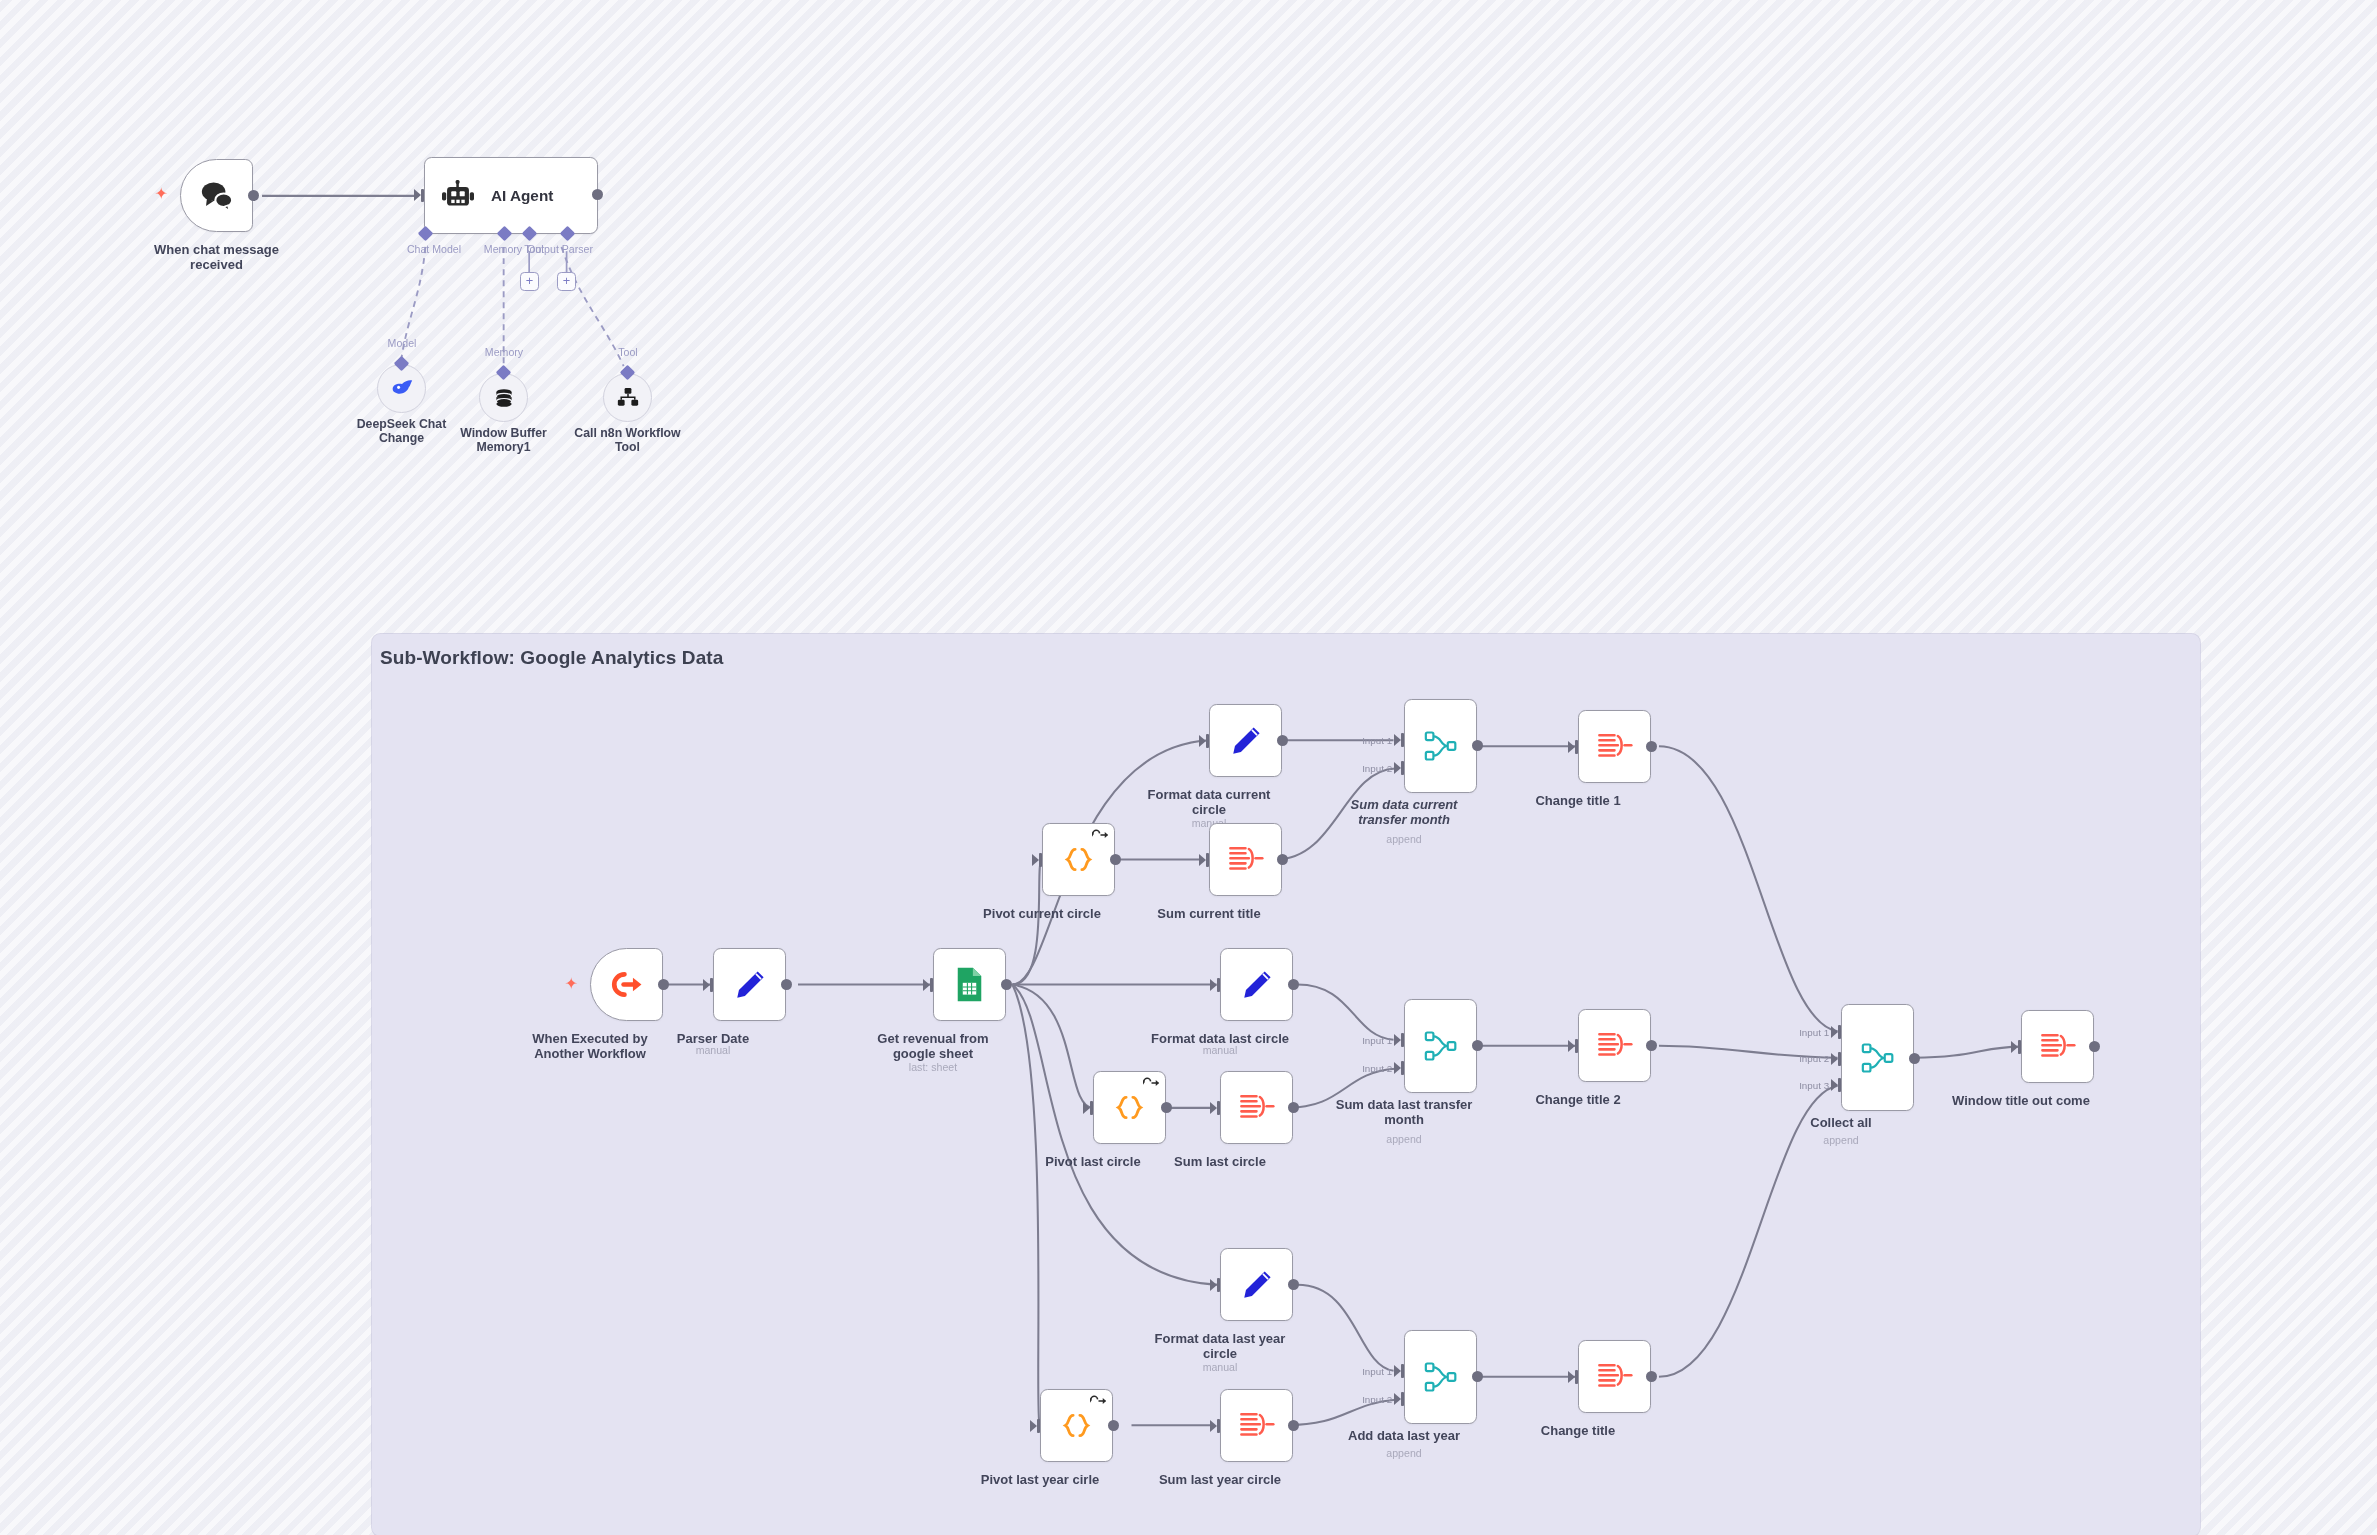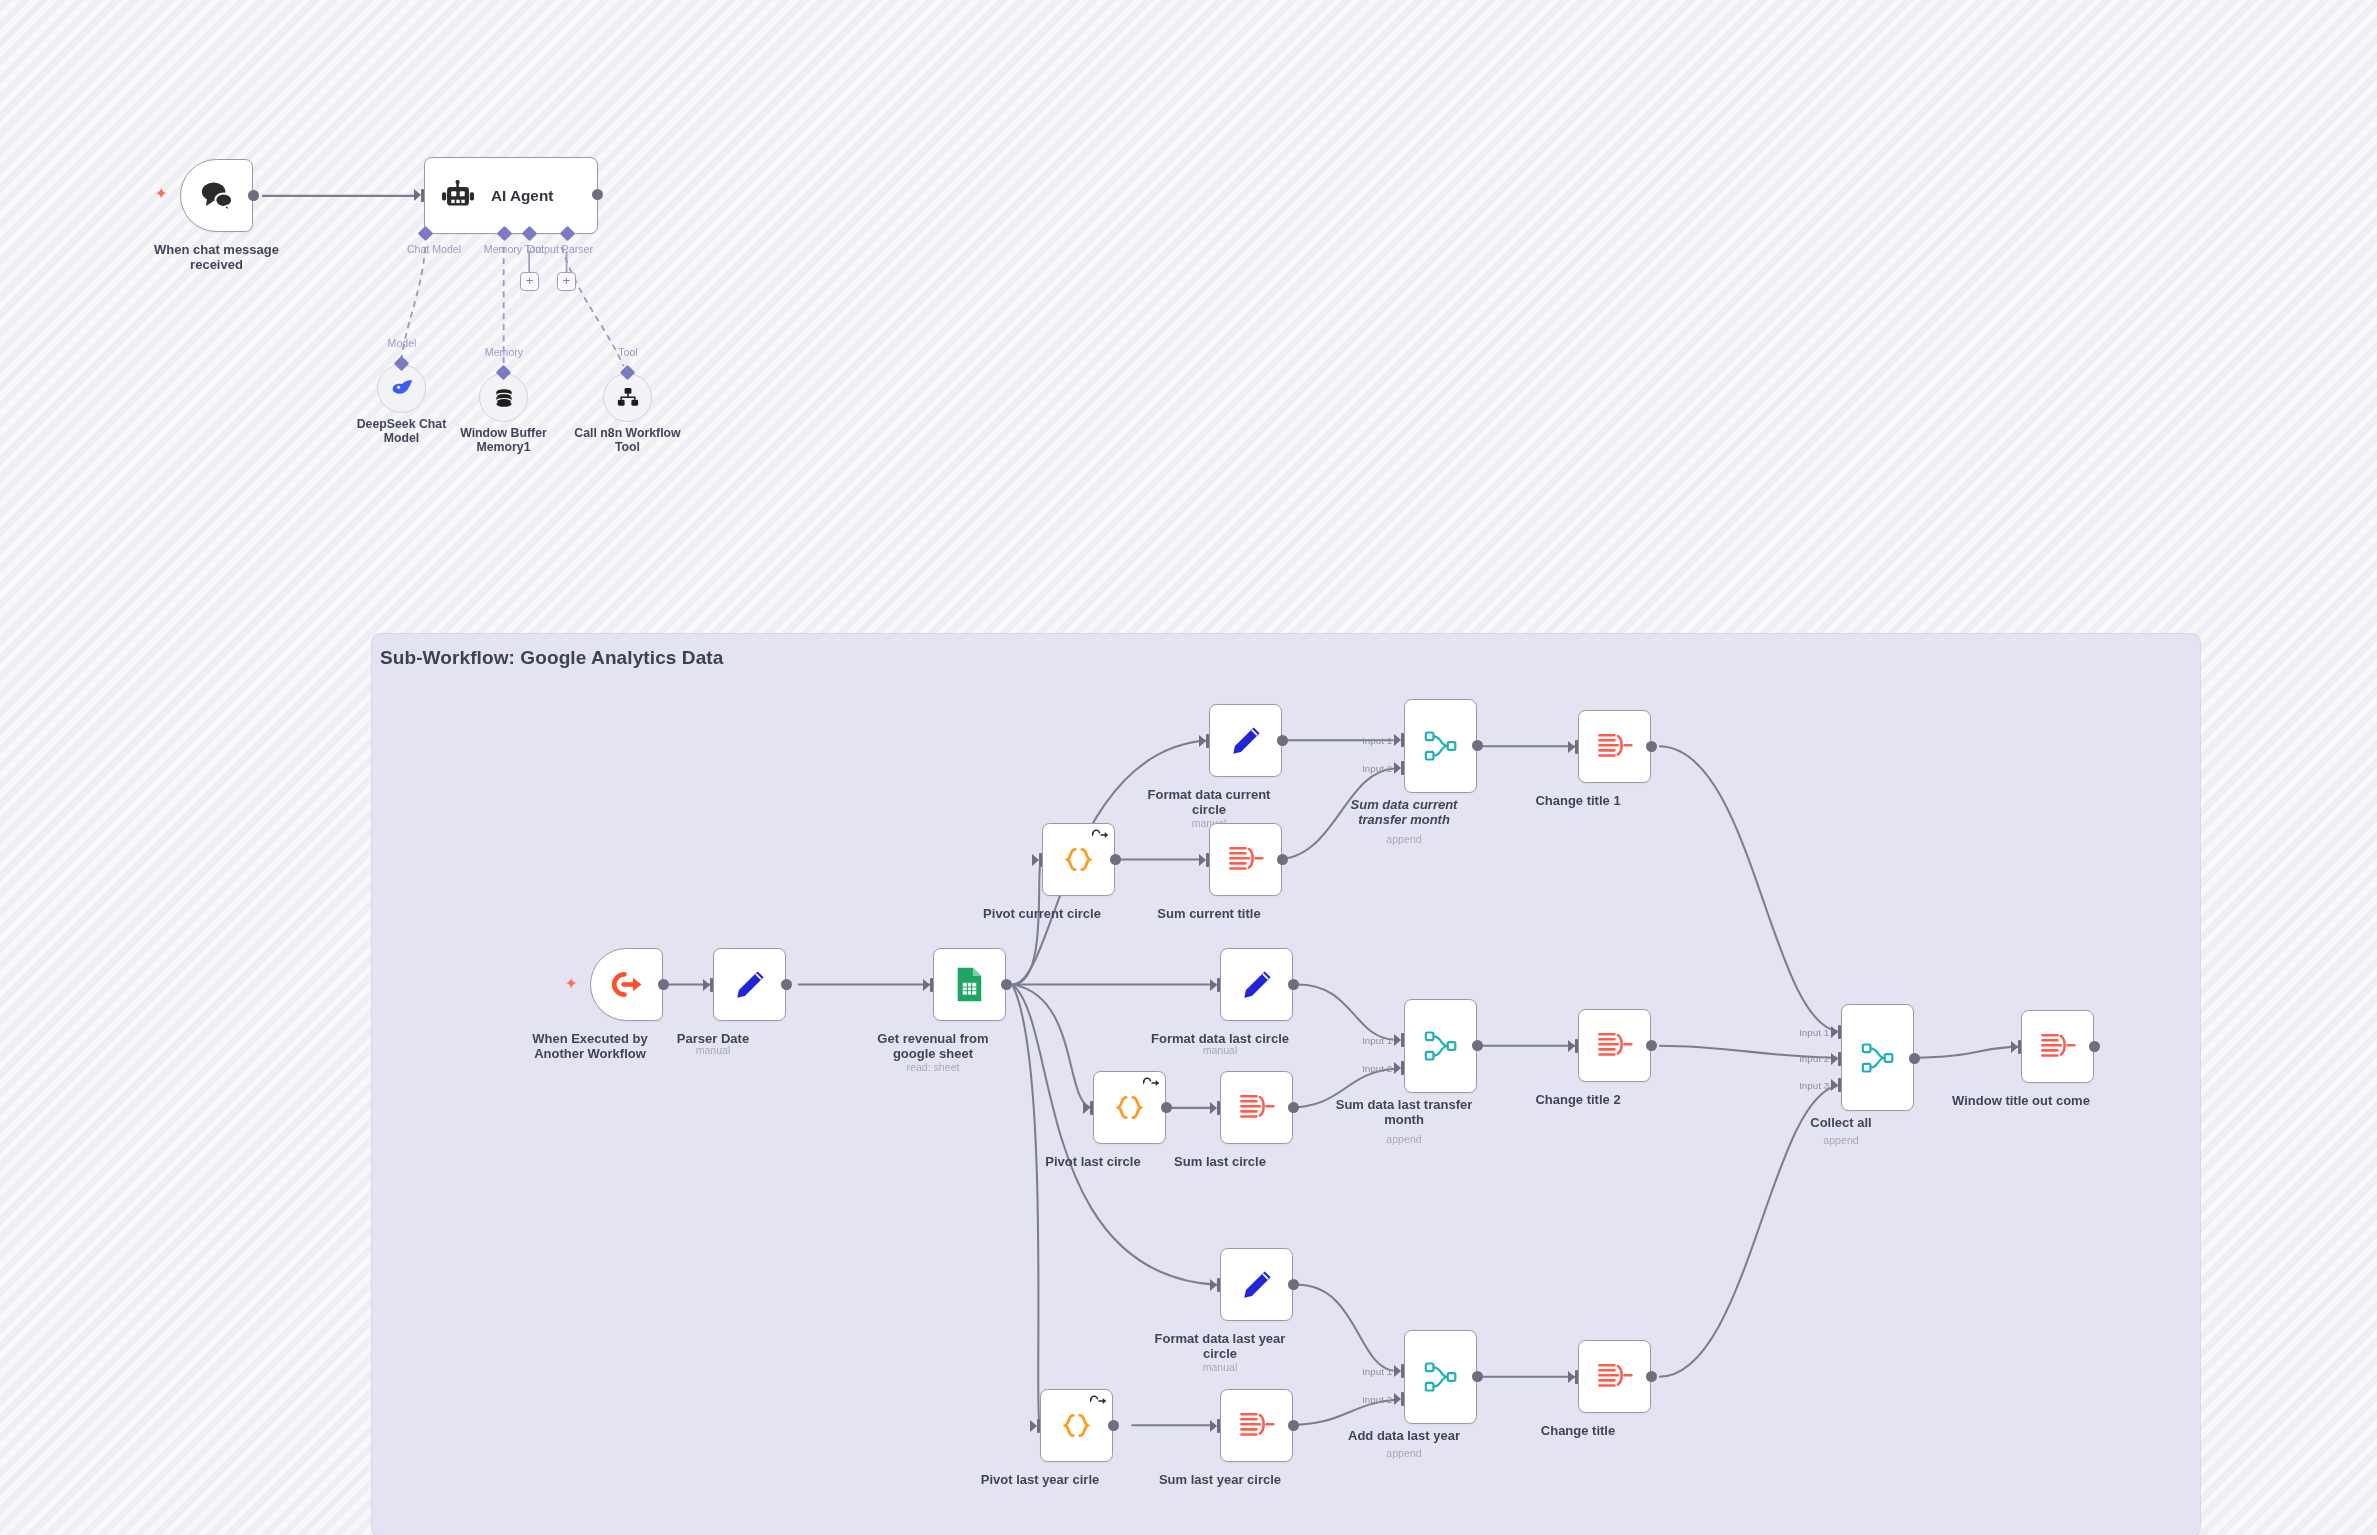--- a/index.html
+++ b/index.html
@@ -246,21 +246,21 @@
 
   <div class="cnode" style="left:377px;top:364px;width:49px;height:49px;">
     <div class="diamond" style="left:19px;top:-6px;"></div>
     <div class="sublabel" style="left:25px;top:-27px;">Model</div>
     <div class="cbox">
       <svg width="24" height="20.4" viewBox="0 0 28 24">
         <path d="M3 13 C3 8 9 6 14 7 C18 3 23 2 26 3 C24 6 24 9 22 11 C20 17 13 20 8 18 C5 17 3 16 3 13 Z" fill="#3a5cf5"></path>
         <circle cx="10" cy="11" r="1.8" fill="#ffffff"></circle>
       </svg>
     </div>
-    <div class="clabel">DeepSeek Chat Model</div>
+    <div class="clabel">DeepSeek Chat Change</div>
   </div>
 
   <div class="cnode" style="left:479px;top:373px;width:49px;height:49px;">
     <div class="diamond" style="left:19px;top:-6px;"></div>
     <div class="sublabel" style="left:25px;top:-27px;">Memory</div>
     <div class="cbox">
       <svg width="22" height="22" viewBox="0 0 26 26">
         <ellipse cx="13" cy="6" rx="9" ry="3.4" fill="#1d1d1d"></ellipse>
         <rect x="4" y="6" width="18" height="5" fill="#1d1d1d"></rect>
         <ellipse cx="13" cy="11" rx="9" ry="3.4" fill="#1d1d1d" stroke="#f2f2f7" stroke-width="1.4"></ellipse>
@@ -319,21 +319,21 @@
     <div class="nbox">
       <svg width="31" height="37" viewBox="0 0 36 44">
         <path d="M4 2 H22 L32 12 V42 H4 Z" fill="#1fa463"></path>
         <path d="M22 2 L32 12 H22 Z" fill="#7fd0a5"></path>
         <rect x="10" y="20" width="16" height="14" fill="#ffffff"></rect>
         <path d="M10 25 H26 M10 29.5 H26 M15.5 20 V34 M20.5 20 V34" stroke="#1fa463" stroke-width="1.3"></path>
       </svg>
     </div>
     <div class="port-out" style="left:68px;top:31px;"></div>
     <div class="nlabel">Get revenual from google sheet</div>
-    <div class="nsub" style="top:113px;">read: sheet</div>
+    <div class="nsub" style="top:113px;">last: sheet</div>
   </div>
 
   <div class="node" style="left:1209px;top:704px;">
     <div class="port-in" style="left:-10.2px;top:31px;"></div>
     <div class="port-in-bar" style="left:-3.4px;top:30px;"></div>
     <div class="nbox">
       <svg width="34" height="34" viewBox="0 0 40 40">
         <path d="M29 4 L36 11 L14 33 L5 35 L7 26 Z" fill="#2323d8"></path>
         <path d="M27 7 L33 13" stroke="#ffffff" stroke-width="2"></path>
       </svg>

